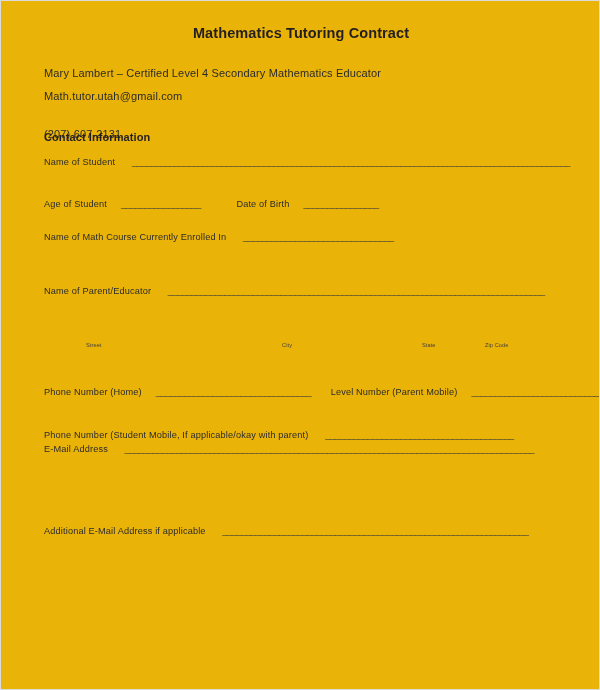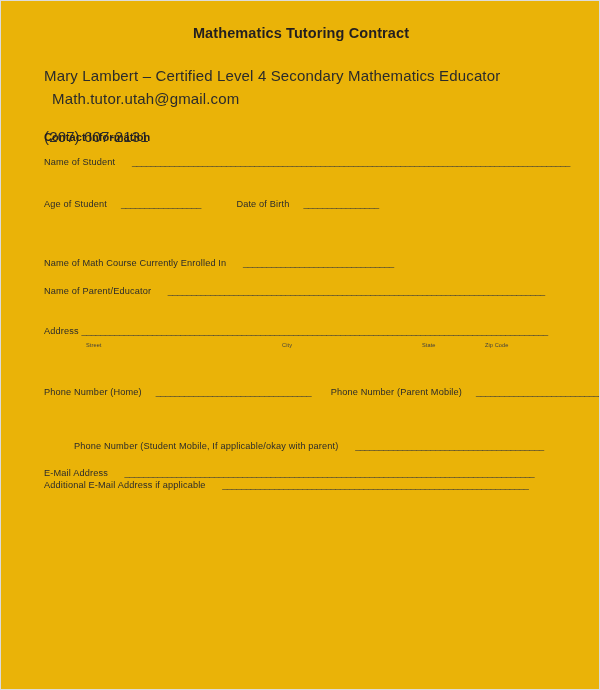--- a/index.html
+++ b/index.html
@@ -33,27 +33,27 @@
     font-size: 14.5px;
     font-weight: bold;
     color: #231f20;
     letter-spacing: 0.1px;
   }
 
   
   .tutor-line {
     position: absolute;
     left: 43px;
-    font-size: 15px;
+    font-size: 11px;
     color: #2b2b2b;
     white-space: nowrap;
     letter-spacing: 0.15px;
   }
   .tutor-line.l1 { top: 66px; }
-  .tutor-line.l2 { top: 89px; margin-left: 8px; }
+  .tutor-line.l2 { top: 89px; }
   .tutor-line.l3 { top: 127px; }
 
   
   .section-heading {
     position: absolute;
     left: 43px;
     top: 130px;
     font-size: 11px;
     font-weight: bold;
     color: #231f20;
@@ -133,56 +133,52 @@
     <span class="field-label">Name of Student</span>
     <span class="gap-sm"></span><span class="rule">_____________________________________________________________________________________________</span>
   </div>
 
   <div class="form-row" style="top:197px;">
     <span class="seg"><span class="field-label">Age of Student</span><span class="gap-sm"></span><span class="rule">_________________</span></span>
     <span class="gap-md"></span>
     <span class="seg"><span class="field-label">Date of Birth</span><span class="gap-sm"></span><span class="rule">________________</span></span>
   </div>
 
-  <div class="form-row" style="top:256px;">
+  <div class="form-row" style="top:230px;">
     <span class="field-label">Name of Math Course Currently Enrolled In</span>
     <span class="gap-sm"></span><span class="rule">________________________________</span>
   </div>
 
   <div class="form-row" style="top:284px;">
     <span class="field-label">Name of Parent/Educator</span>
     <span class="gap-sm"></span><span class="rule">________________________________________________________________________________</span>
   </div>
 
-  <div class="form-row" style="top:324px;">
-    <span class="field-label">Address</span>
-    <span class="rule">___________________________________________________________________________________________________</span>
-  </div>
   <div class="sub-labels">
     <span class="sub-label" style="left:85px;">Street</span>
     <span class="sub-label" style="left:281px;">City</span>
     <span class="sub-label" style="left:421px;">State</span>
     <span class="sub-label" style="left:484px;">Zip Code</span>
   </div>
 
   <div class="form-row" style="top:385px;">
     <span class="seg"><span class="field-label">Phone Number (Home)</span><span class="gap-sm"></span><span class="rule">_________________________________</span></span>
     <span class="gap-sm"></span>
-    <span class="seg"><span class="field-label">Phone Number (Parent Mobile)</span><span class="gap-sm"></span><span class="rule">___________________________________</span></span>
+    <span class="seg"><span class="field-label">Level Number (Parent Mobile)</span><span class="gap-sm"></span><span class="rule">___________________________________</span></span>
   </div>
 
-  <div class="form-row" style="top:439px;margin-left:30px;">
+  <div class="form-row" style="top:428px;">
     <span class="field-label">Phone Number (Student Mobile, If applicable/okay with parent)</span>
     <span class="gap-sm"></span><span class="rule">________________________________________</span>
   </div>
 
-  <div class="form-row" style="top:466px;">
+  <div class="form-row" style="top:442px;">
     <span class="field-label">E-Mail Address</span>
     <span class="gap-sm"></span><span class="rule">_______________________________________________________________________________________</span>
   </div>
 
-  <div class="form-row" style="top:478px;">
+  <div class="form-row" style="top:524px;">
     <span class="field-label">Additional E-Mail Address if applicable</span>
     <span class="gap-sm"></span><span class="rule">_________________________________________________________________</span>
   </div>
 
 
 </div>
 
 </body></html>

